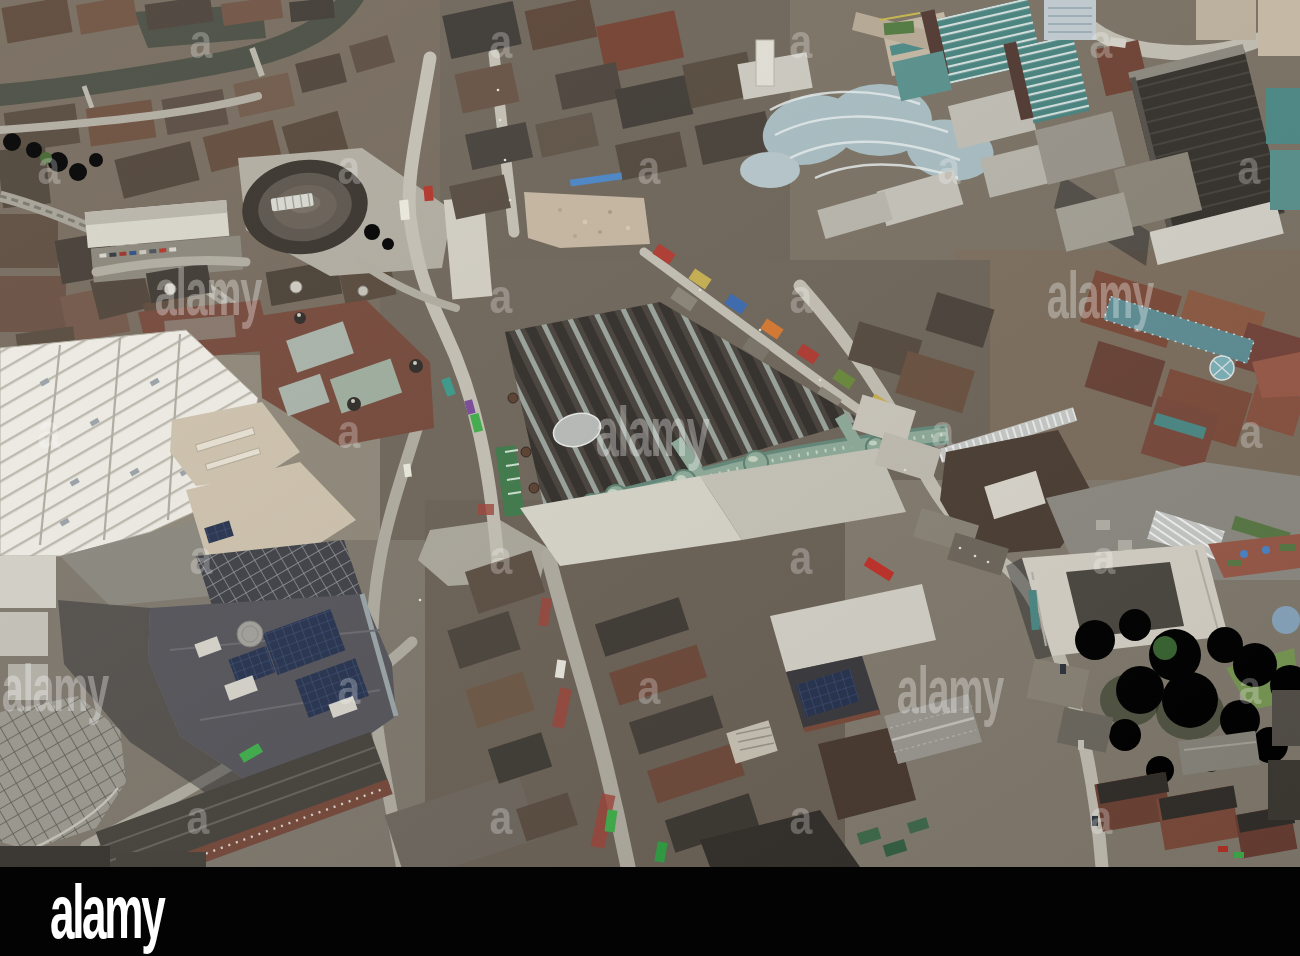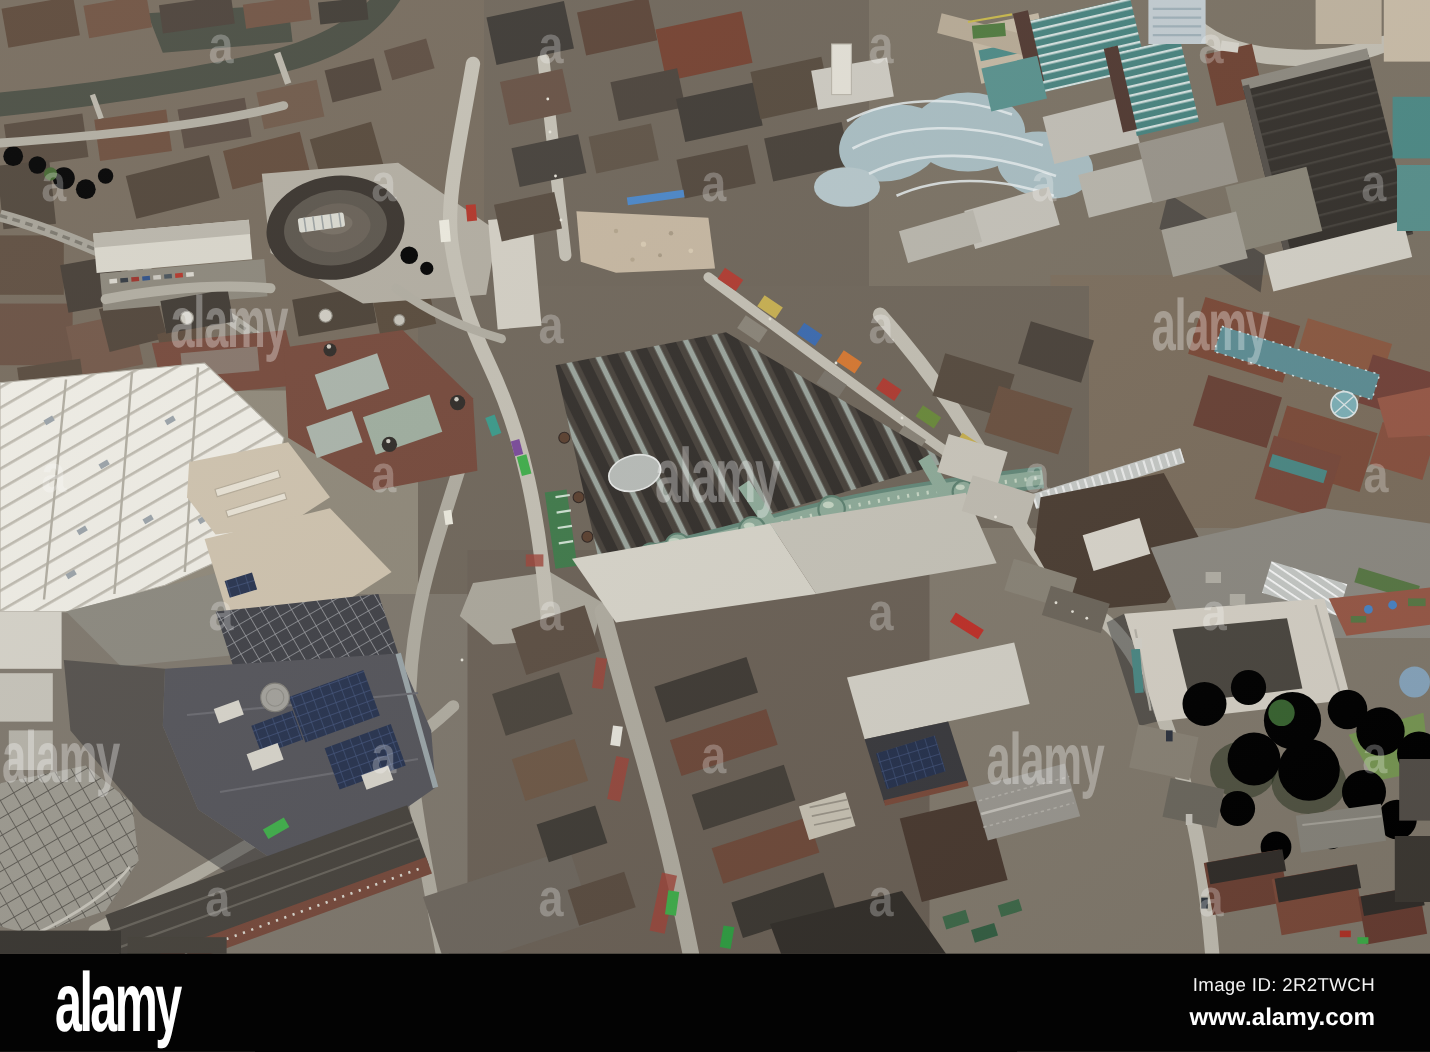--- a/index.html
+++ b/index.html
@@ -586,18 +586,14 @@
         <span class="wm" style="left: 1249px; top: 688px; font-size: 48px; opacity: 0.26; --wmsx: 0.85;">a</span>
         <span class="wm" style="left: 197px; top: 818px; font-size: 48px; opacity: 0.26; --wmsx: 0.85;">a</span>
         <span class="wm" style="left: 500px; top: 818px; font-size: 48px; opacity: 0.26; --wmsx: 0.85;">a</span>
         <span class="wm" style="left: 800px; top: 818px; font-size: 48px; opacity: 0.26; --wmsx: 0.85;">a</span>
         <span class="wm" style="left: 1100px; top: 818px; font-size: 48px; opacity: 0.26; --wmsx: 0.85;">a</span>
       </div>
   </div>
 
   <div class="footer-bar">
     <div class="alamy-logo">alamy</div>
-    <div class="footer-meta">
-      <div class="footer-id"><span>Image ID:</span> <span>2R2TWCH</span></div>
-      <div class="footer-url">www.alamy.com</div>
-    </div>
   </div>
 </div>
 
 </body></html>

